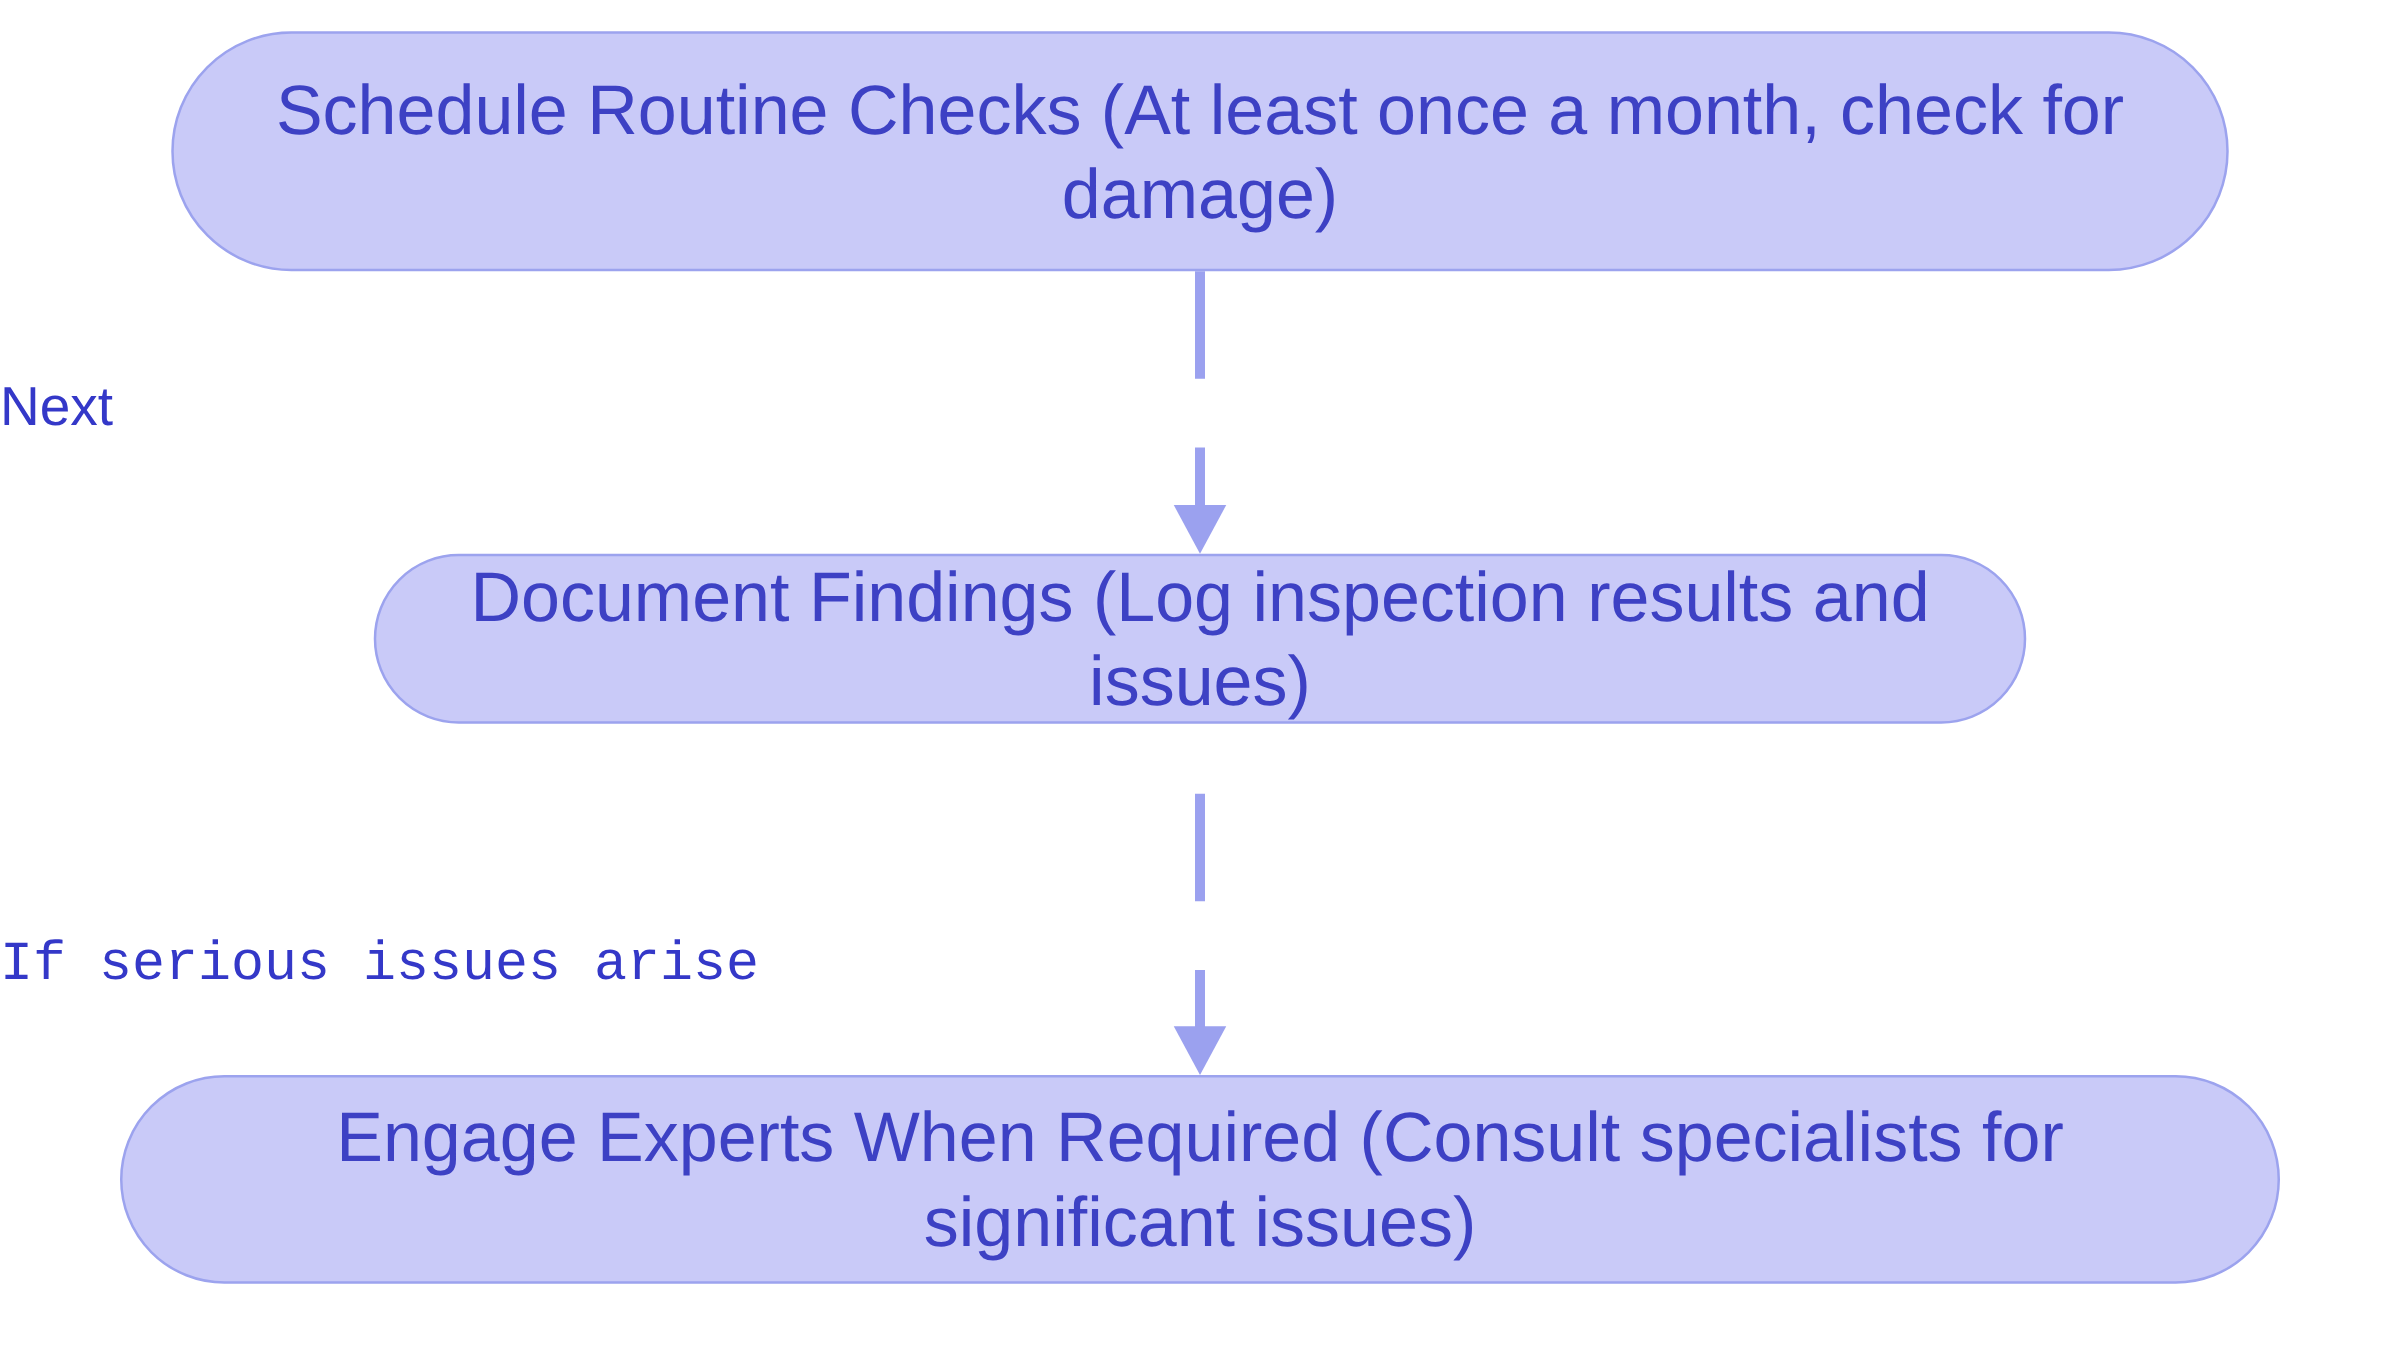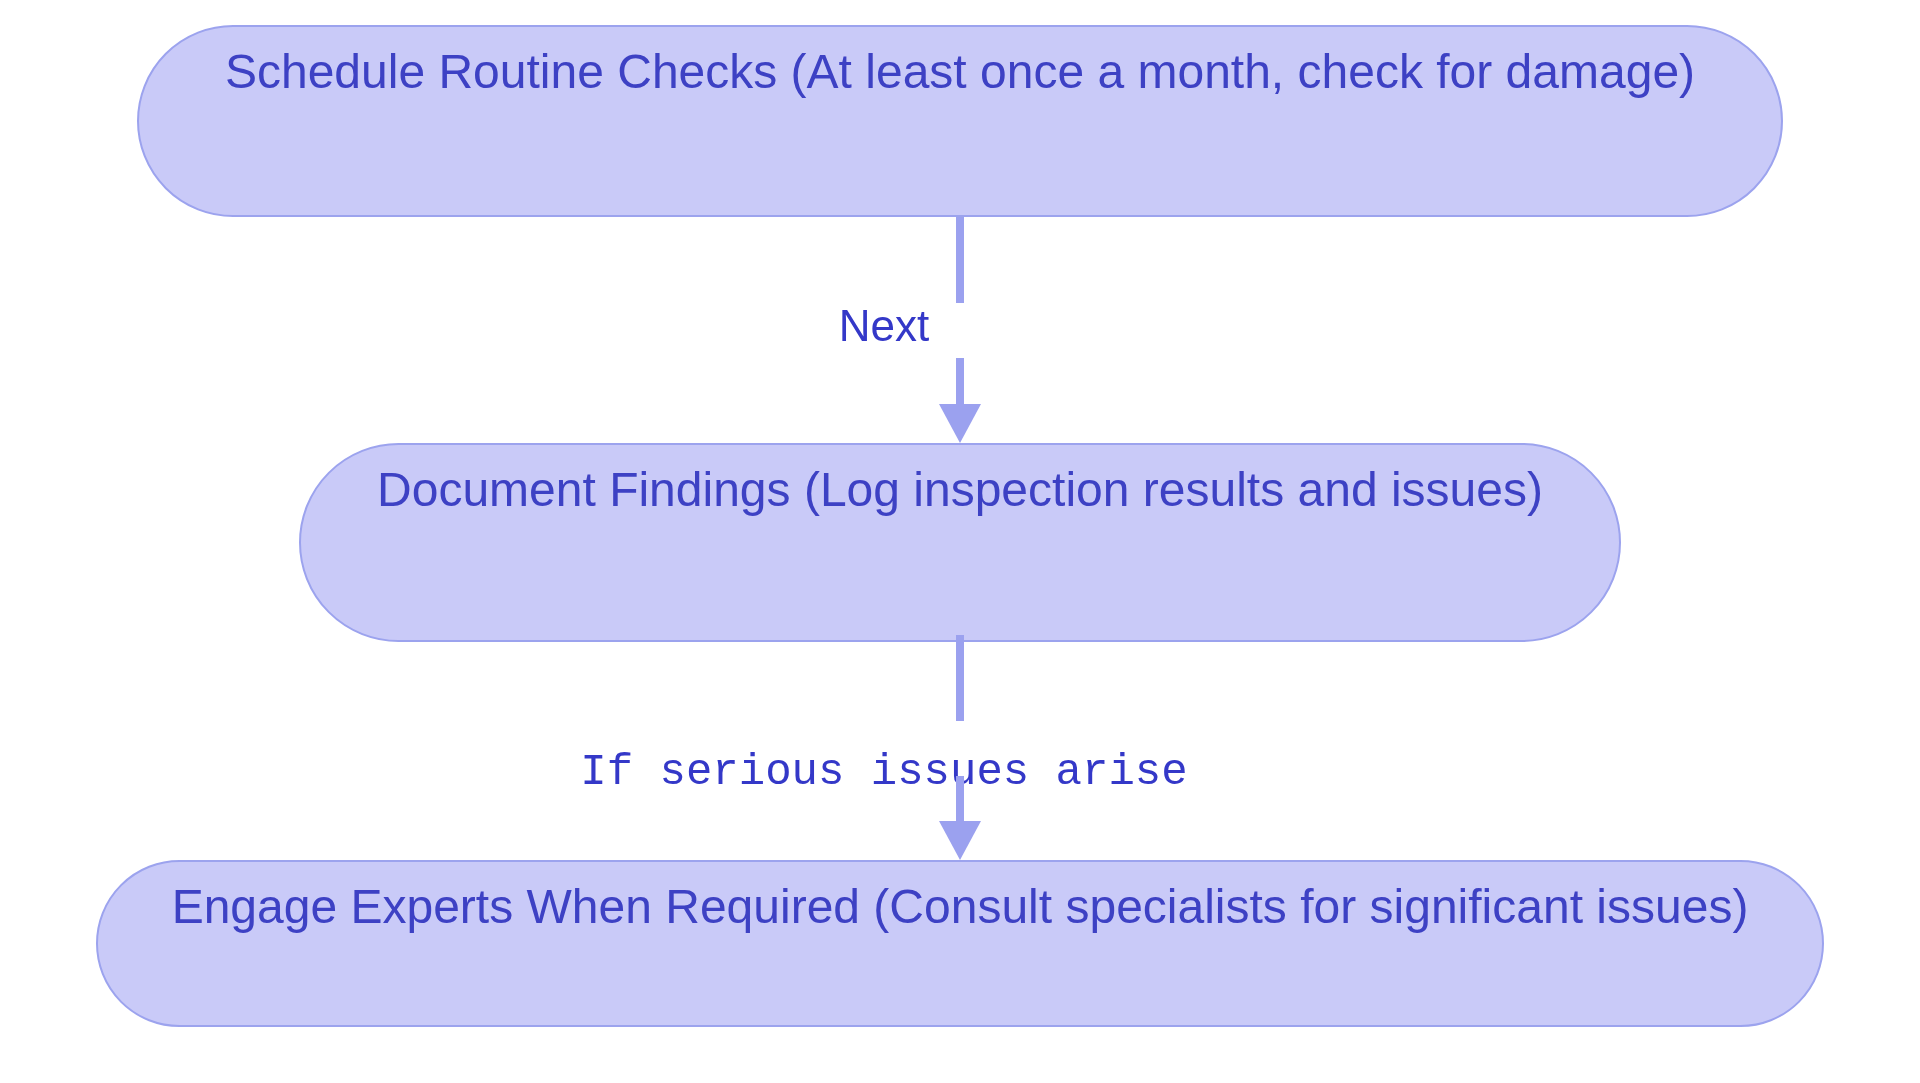--- a/index.html
+++ b/index.html
@@ -12,32 +12,33 @@
     width: 1920px;
     height: 1083px;
     overflow: hidden;
     background: var(--background, #ffffff);
     font-family: "Liberation Sans", sans-serif;
   }
   .node {
     position: absolute;
     box-sizing: border-box;
     display: flex;
+    align-items: center;
     justify-content: center;
     background: var(--node-fill, #c9caf8);
     border: 2px solid var(--node-border, #9ca3ee);
     border-radius: 110px;
     color: var(--node-text, #3d41c4);
-    font-size: 48px;
+    font-size: 56px;
     line-height: 1.2;
     text-align: center;
-    padding: 16px 40px;
+    padding: 4px 40px;
   }
   #node-1 { left: 137px; top: 25px;  width: 1646px; height: 192px; }
-  #node-2 { left: 299px; top: 443px; width: 1322px; height: 199px; }
+  #node-2 { left: 299px; top: 443px; width: 1322px; height: 136px; }
   #node-3 { left: 96px;  top: 860px; width: 1728px; height: 167px; }
 
   .edge-line {
     position: absolute;
     left: 956px;
     width: 8px;
     background: var(--edge, #9ba1ef);
   }
   #edge-1-seg-1 { top: 217px; height: 86px; }
   #edge-1-seg-2 { top: 358px; height: 48px; }
@@ -53,21 +54,21 @@
     border-right: 21px solid transparent;
     border-top: 39px solid var(--edge, #9ba1ef);
   }
   #edge-1-arrowhead { top: 404px; }
   #edge-2-arrowhead { top: 821px; }
 
   .edge-label {
     position: absolute;
     left: 0;
     width: 1768px;
-    text-align: center;
+    text-align: left;
     color: var(--edge-label-text, #3438c8);
     font-size: 44px;
     line-height: 1.15;
   }
   #edge-1-label { top: 301px; }
   #edge-2-label { top: 747px; font-family: Liberation Mono, monospace; }
 </style>
 </head>
 <body>
 

